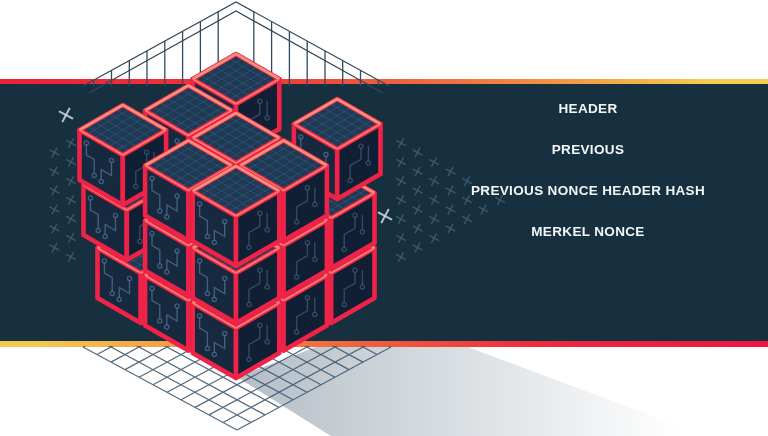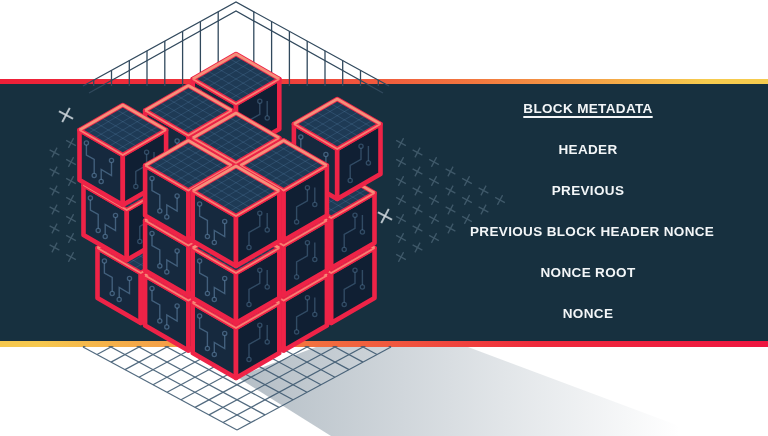--- a/index.html
+++ b/index.html
@@ -801,23 +801,21 @@
           <polyline points="249.0,245.5 249.0,232.5 259.8,226.3 259.8,215.3" fill="none" stroke="rgba(95,135,170,0.42)" stroke-width="1.4"></polyline>
           <polyline points="267.2,213.0 267.2,228.0" fill="none" stroke="rgba(95,135,170,0.42)" stroke-width="1.4"></polyline>
           <circle cx="249.0" cy="247.5" r="2.1" fill="none" stroke="rgba(95,135,170,0.42)" stroke-width="1.3"></circle>
           <circle cx="259.8" cy="213.3" r="2.1" fill="none" stroke="rgba(95,135,170,0.42)" stroke-width="1.3"></circle>
           <circle cx="267.2" cy="230.0" r="2.1" fill="none" stroke="rgba(95,135,170,0.42)" stroke-width="1.3"></circle>
         </g>
       </g>
     </svg>
 
   <div class="panel" style="color: rgb(243, 246, 248);">
-    <div class="heading">BLOCK METADATA</div>
     <div id="items">
         <div class="item">HEADER</div>
         <div class="item">PREVIOUS</div>
-        <div class="item">PREVIOUS BLOCK HEADER NONCE</div>
-        <div class="item">NONCE ROOT</div>
-        <div class="item">NONCE</div>
+        <div class="item">PREVIOUS NONCE HEADER HASH</div>
+        <div class="item">MERKEL NONCE</div>
       </div>
   </div>
 
 </div>
 
 </body></html>

